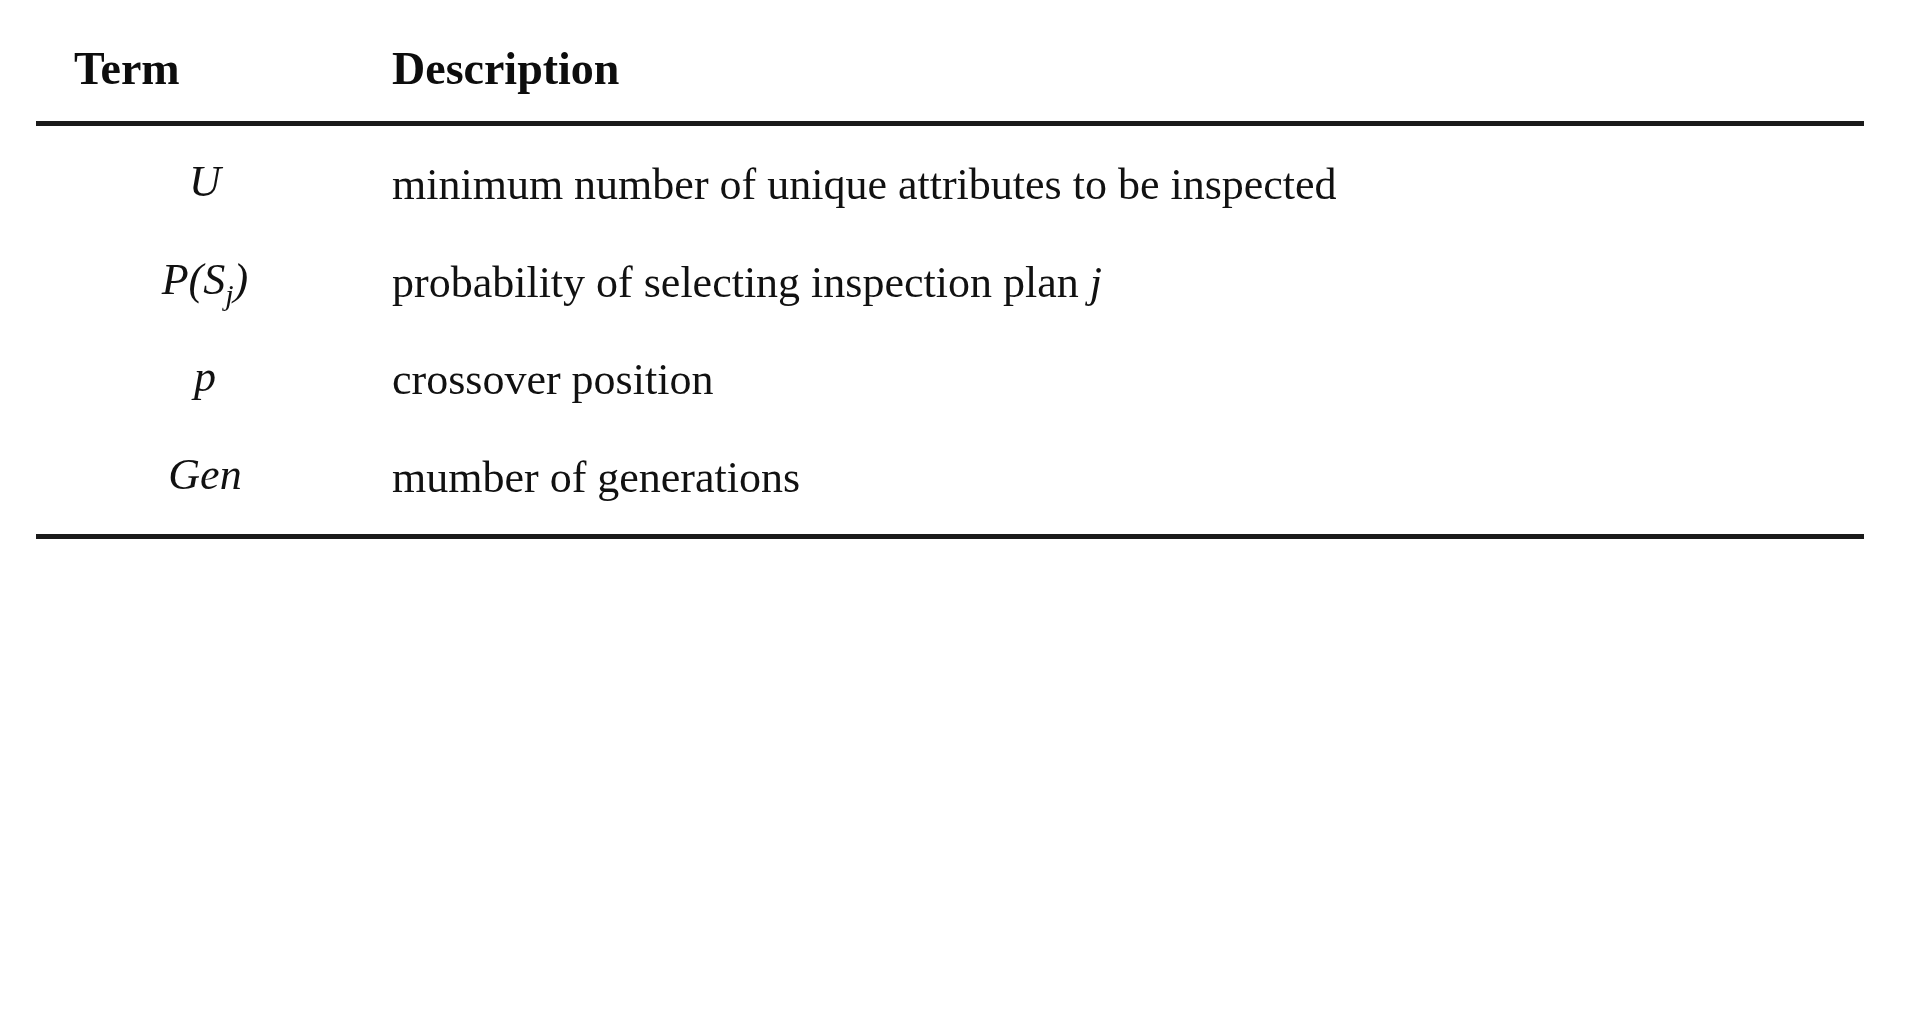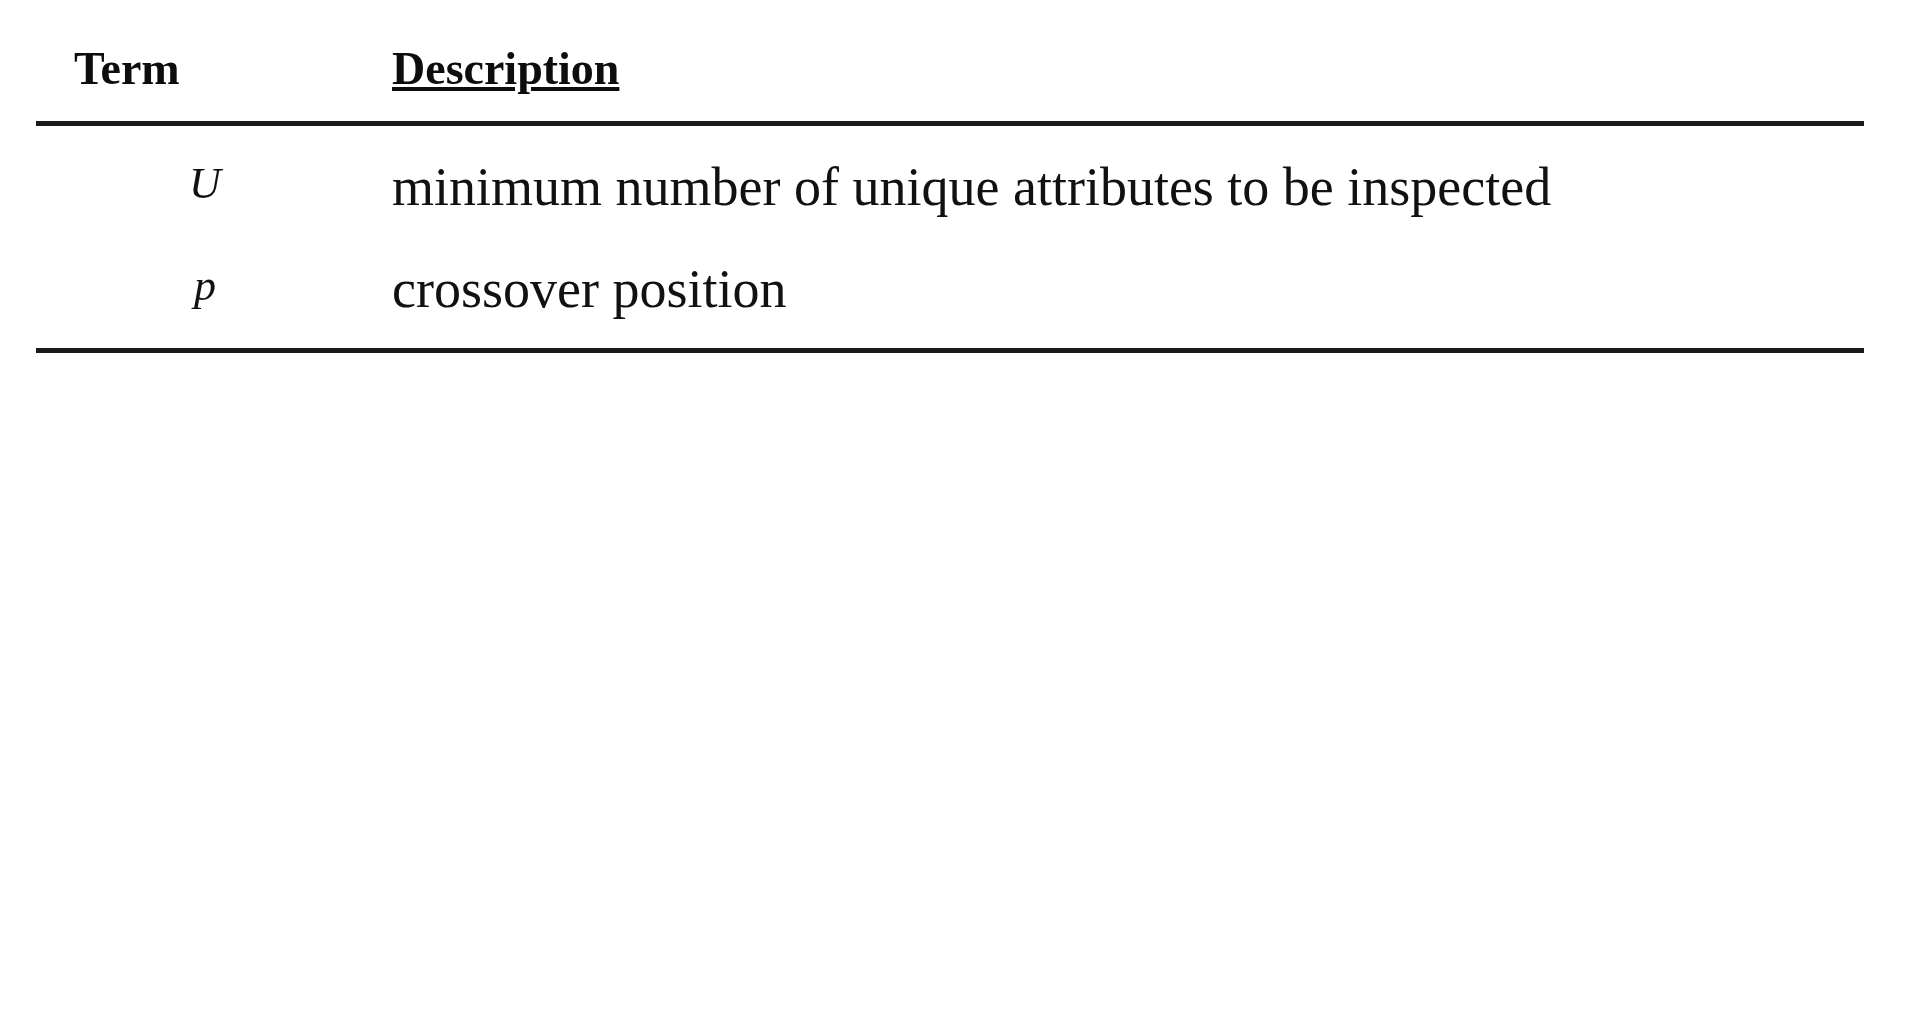--- a/index.html
+++ b/index.html
@@ -38,25 +38,24 @@
     border-bottom: 5px solid #1a1a1a;
     color: #0d0d0d;
   }
 
   th.col-term {
     width: 300px;
     padding-left: 38px;
   }
   th.col-desc {
     padding-left: 18px;
-    text-decoration: underline;
   }
 
   tbody td {
-    font-size: 54px;
+    font-size: 44px;
     padding: 20px 0 20px 0;
     vertical-align: middle;
     color: #111111;
   }
 
   td.term {
     width: 300px;
     text-align: center;
     font-style: italic;
     font-size: 44px;
@@ -100,19 +99,27 @@
         <th class="col-term">Term</th>
         <th class="col-desc">Description</th>
       </tr>
     </thead>
     <tbody>
       <tr>
         <td class="term"><span>U</span><span class="sub"></span><span></span></td>
         <td class="desc"><span>minimum number of unique attributes to be inspected</span><span class="ital"></span></td>
       </tr>
       <tr>
+        <td class="term"><span>P(S</span><span class="sub">j</span><span>)</span></td>
+        <td class="desc"><span>probability of selecting inspection plan </span><span class="ital">j</span></td>
+      </tr>
+      <tr>
         <td class="term"><span>p</span><span class="sub"></span><span></span></td>
         <td class="desc"><span>crossover position</span><span class="ital"></span></td>
+      </tr>
+      <tr>
+        <td class="term"><span>Gen</span><span class="sub"></span><span></span></td>
+        <td class="desc"><span>mumber of generations</span><span class="ital"></span></td>
       </tr>
     </tbody>
   </table>
   <div class="rule-bottom"></div>
 </div>
 
 </body></html>

